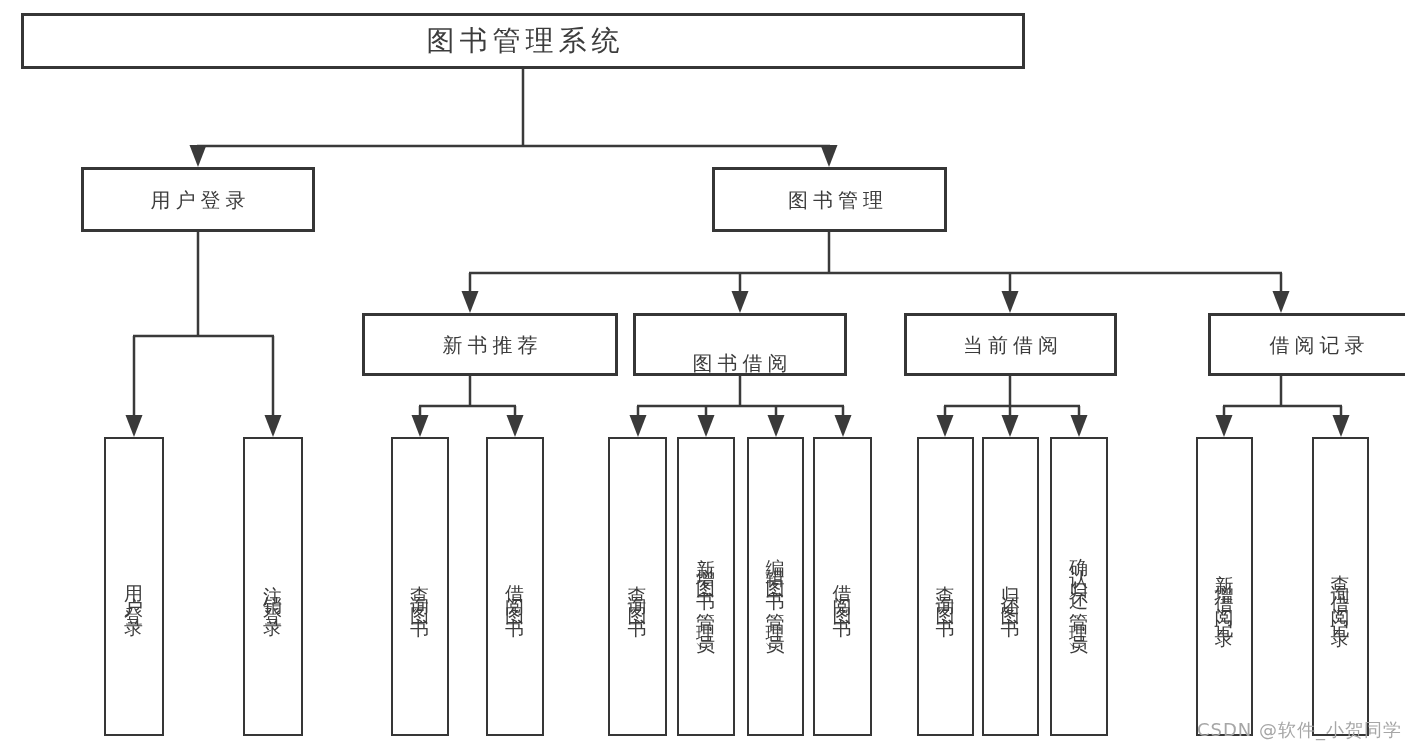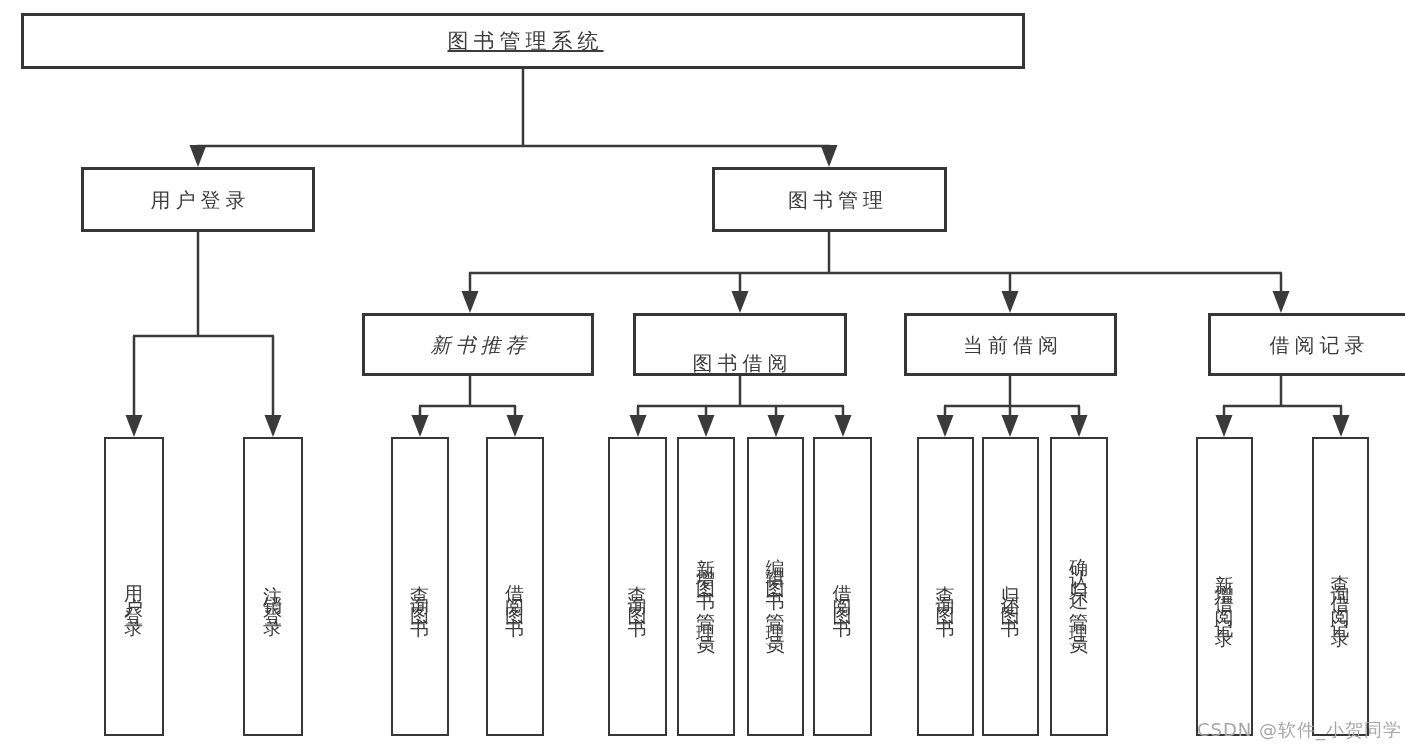--- a/index.html
+++ b/index.html
@@ -25,21 +25,21 @@
     color: #3c3c3c;
   }
   .leaf { border-width: 2px; }
   .hlabel {
     font-size: 20px;
     letter-spacing: 5px;
     margin-right: -5px;
     white-space: nowrap;
     line-height: 1;
   }
-  .root-label { font-size: 21px; text-decoration: underline; }
+  .root-label { font-size: 28px; }
   .vlabel {
     writing-mode: vertical-rl;
     text-orientation: mixed;
     font-size: 19px;
     line-height: 1;
     letter-spacing: 11px;
     margin-bottom: -11px;
     white-space: nowrap;
   }
   .watermark {
@@ -130,21 +130,21 @@
     <span class="hlabel root-label">图书管理系统</span>
   </div>
 
   <div class="node" style="left:81px; top:167px; width:234px; height:65px;">
     <span class="hlabel">用户登录</span>
   </div>
   <div class="node" style="left:712px; top:167px; width:235px; height:65px;padding-left:12px;">
     <span class="hlabel">图书管理</span>
   </div>
 
-  <div class="node" style="left:362px; top:313px; width:232px; height:63px;font-style:italic;">
+  <div class="node" style="left:362px; top:313px; width:256px; height:63px;">
     <span class="hlabel">新书推荐</span>
   </div>
   <div class="node" style="left:633px; top:313px; width:214px; height:63px;align-items:flex-end;">
     <span class="hlabel">图书借阅</span>
   </div>
   <div class="node" style="left:904px; top:313px; width:213px; height:63px;">
     <span class="hlabel">当前借阅</span>
   </div>
   <div class="node" style="left:1172px; top:313px; width:218px; height:63px;margin-left:36px;">
     <span class="hlabel">借阅记录</span>

